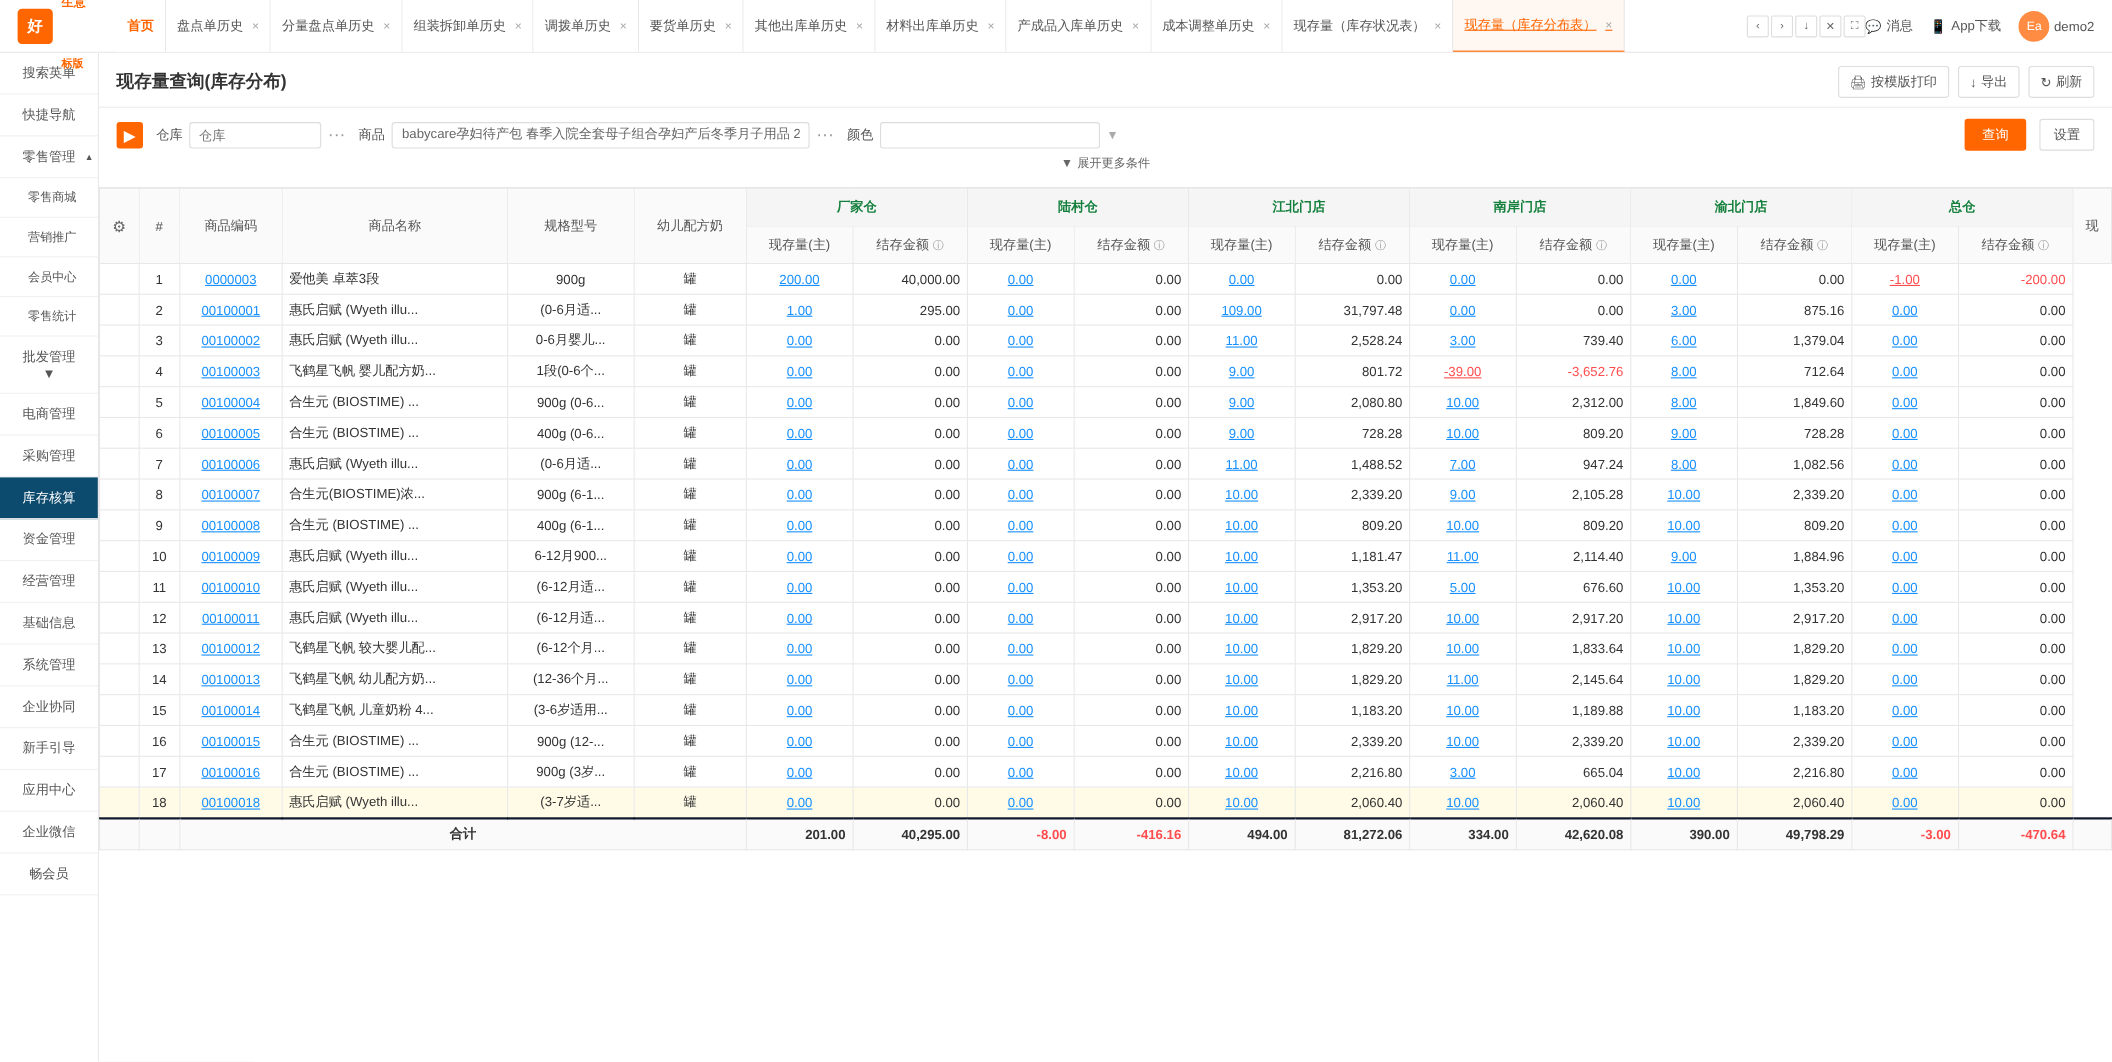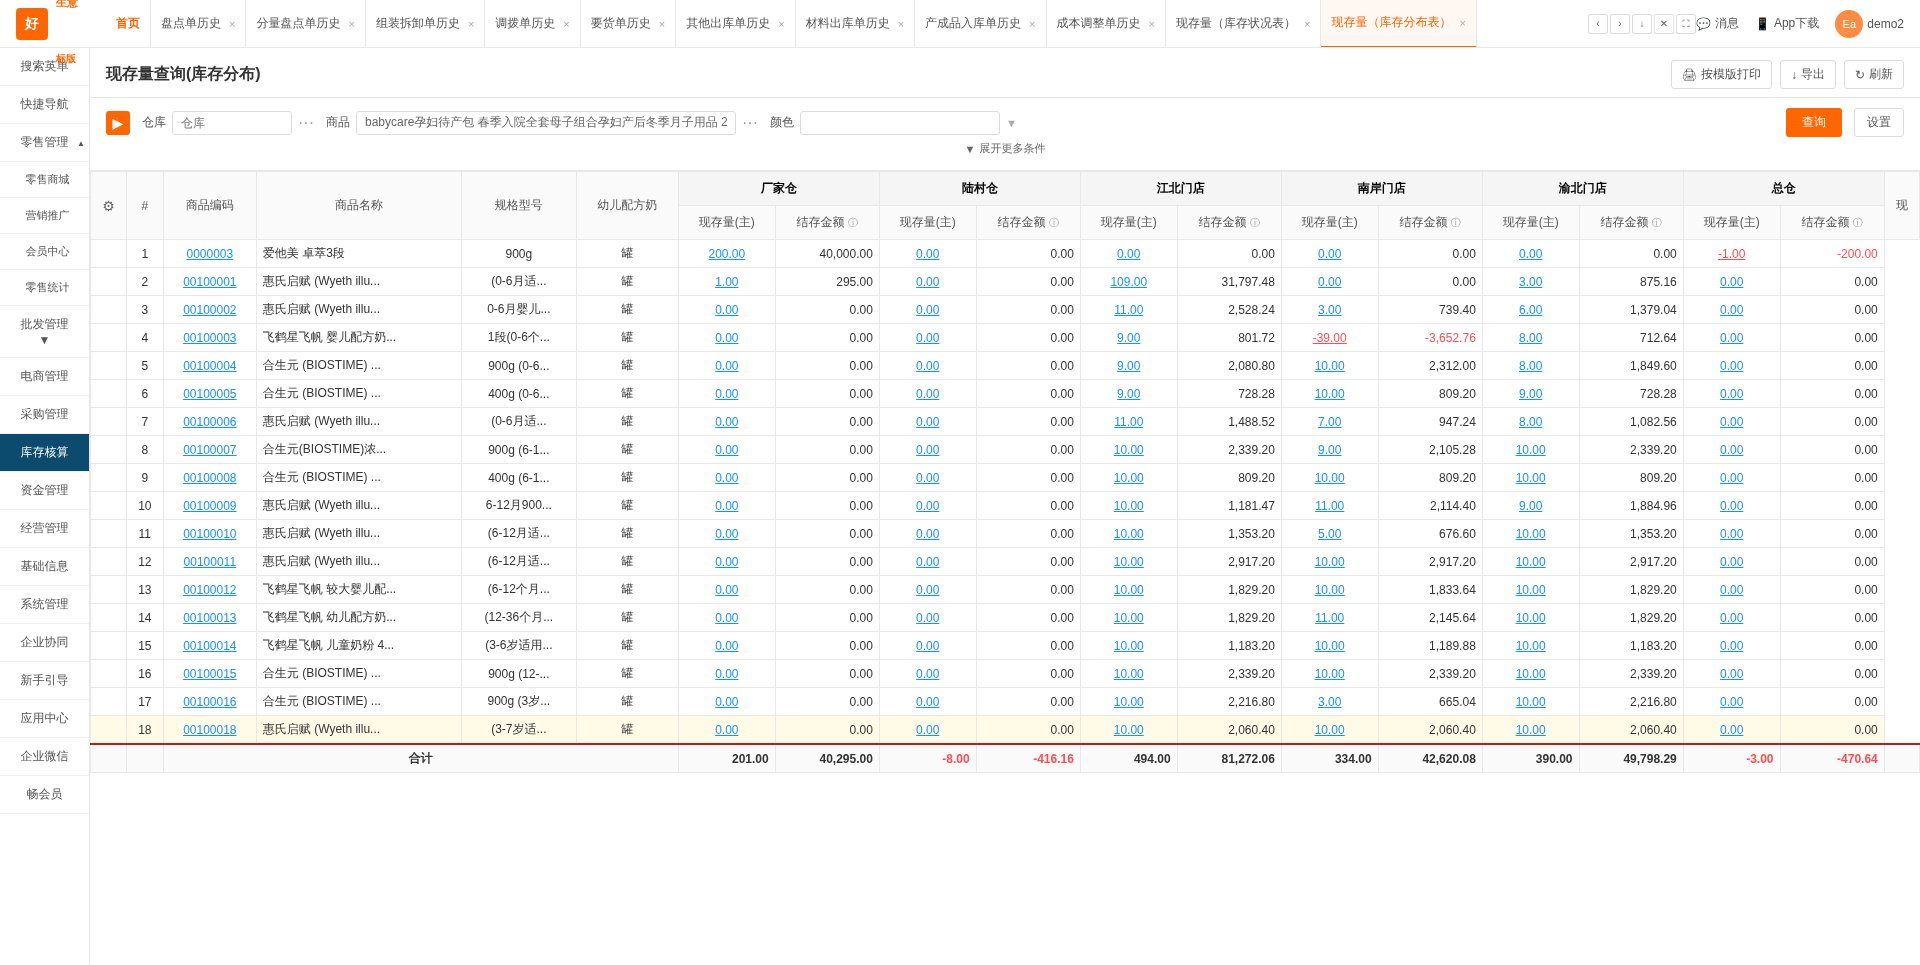--- a/index.html
+++ b/index.html
@@ -40,21 +40,21 @@
       align-items: center;
       gap: 4px;
       white-space: nowrap;
       cursor: pointer;
       font-size: 12px;
       color: #555;
       border-right: 1px solid #e8e8e8;
       background: #fff;
       flex-shrink: 0;
     }
-    .nav-tab.active { background: #fff7f2; color: #ff6600; border-bottom: 2px solid #ff6600; }
+    .nav-tab.active { background: #fff7f2; color: #ff6600; border-bottom: 2px solid #ff6600; text-decoration: underline; }
     .nav-tab.home { color: #ff6600; font-weight: bold; }
 
     .top-right {
       display: flex; align-items: center; gap: 16px;
       flex-shrink: 0;
     }
     .top-right-item { display: flex; align-items: center; gap: 4px; cursor: pointer; color: #555; font-size: 12px; }
     .avatar { width: 28px; height: 28px; border-radius: 50%; background: #ff8c42; display: flex; align-items: center; justify-content: center; color: white; font-size: 11px; }
     .tab-nav-arrows { display: flex; gap: 2px; }
     .tab-nav-btn { width: 20px; height: 20px; border: 1px solid #ddd; border-radius: 2px; display: flex; align-items: center; justify-content: center; cursor: pointer; background: #fff; color: #666; font-size: 10px; }
@@ -190,42 +190,42 @@
       font-weight: normal;
       color: #555;
       position: sticky;
       top: 0;
       z-index: 10;
     }
 
     .data-table th.group-header {
       background: #f5f5f5;
       font-weight: bold;
-      color: #000000;
+      color: #15803d;
     }
 
     .data-table td {
       border: 1px solid #e8e8e8;
       padding: 5px 6px;
       text-align: center;
       white-space: nowrap;
       color: #333;
     }
 
     .data-table tr.highlight-row td { background: #fffbe6; }
 
     .data-table td.number { text-align: right; }
     .data-table td.link { color: #1890ff; text-decoration: underline; cursor: pointer; }
     .data-table td.negative { color: #ff4d4f; }
     .data-table td.left { text-align: left; }
 
     .data-table .total-row td {
       background: #fafafa;
       font-weight: bold;
-      border-top: 2px solid #b91c1c;
+      border-top: 2px solid #0f172a;
     }
 
     .gear-icon { font-size: 14px; color: #666; cursor: pointer; }
 
     .th-info { font-size: 10px; color: #999; cursor: pointer; }
 
     
     ::-webkit-scrollbar { width: 6px; height: 6px; }
     ::-webkit-scrollbar-track { background: #f1f1f1; }
     ::-webkit-scrollbar-thumb { background: #ccc; border-radius: 3px; }

